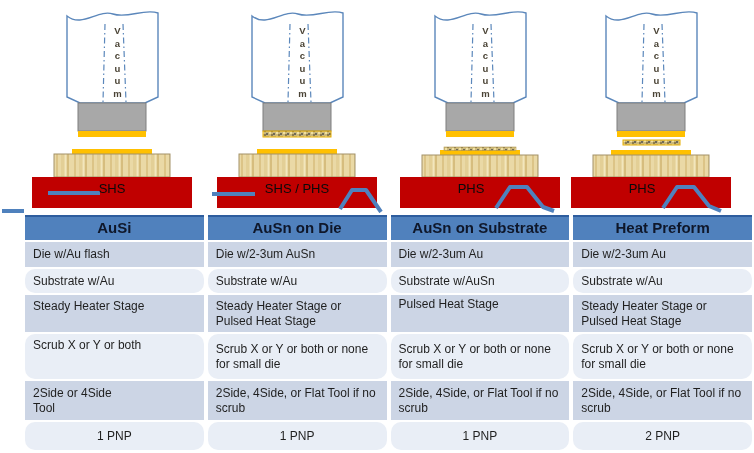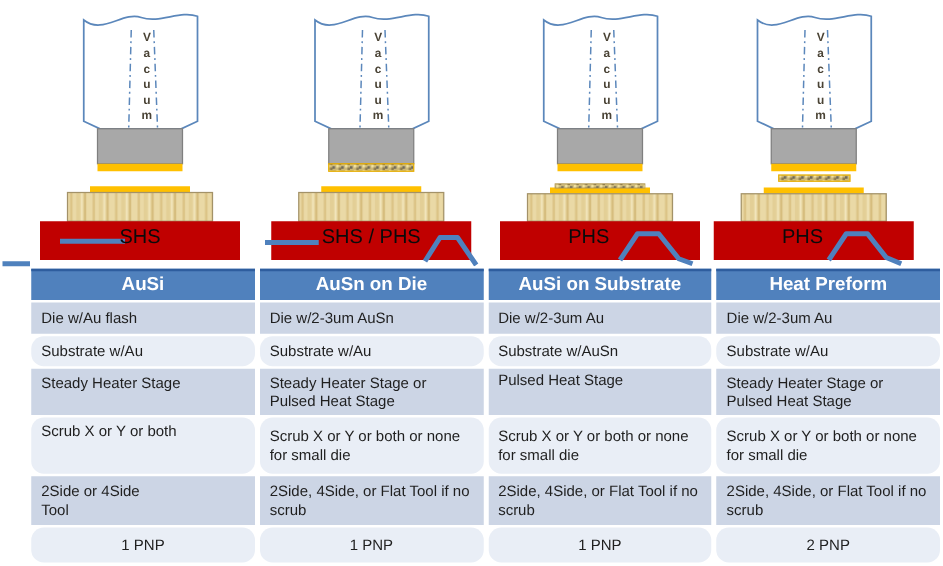--- a/index.html
+++ b/index.html
@@ -10,40 +10,40 @@
   
   .panel{position:absolute;top:0;width:188px;height:213px;}
   .panel svg{position:absolute;left:0;top:0;}
   .vacuum{
     position:absolute;left:84px;top:25px;width:20px;height:78px;
     writing-mode:vertical-rl;text-orientation:upright;
     font-size:9.5px;font-weight:bold;color:#4a4335;letter-spacing:1.5px;line-height:1;
   }
   .stage-label{
     position:absolute;left:0;right:0;top:182px;text-align:center;
-    font-size:16px;color:#0a0a0a;line-height:1;white-space:nowrap;
+    font-size:13px;color:#0a0a0a;line-height:1;white-space:nowrap;
   }
   .p3 .stage-label,.p4 .stage-label{transform:translateX(-9px);}
   .profile-tail{position:absolute;left:2px;top:209px;width:22px;height:4px;background:#4f81bd;}
   
   .process-table{
     position:absolute;left:25px;top:215px;width:727px;
     display:grid;grid-template-columns:repeat(4,1fr);
     grid-template-rows:25px 25px 24px 37px 45px 39px 28px;
     column-gap:4px;row-gap:2px;
   }
   .cell{
     display:flex;align-items:center;
     padding:2px 8px;font-size:12px;line-height:1.25;color:#1f1f1f;
     white-space:pre-line;box-sizing:border-box;
   }
   .bA{background:#ccd5e5;}
   .bB{background:#e9eef6;border-radius:10px;}
   .th{
-    background:#5081bd;color:#ffffff;font-weight:bold;font-size:15px;
+    background:#5081bd;color:#0f172a;font-weight:bold;font-size:15px;
     justify-content:center;padding:0 4px;border-top:2px solid #2e5d9e;
   }
   .v-top{align-items:flex-start;padding-top:4px;}
   .v-bottom{align-items:flex-end;padding-bottom:20px;}
   .center{justify-content:center;padding:8px 0;}
 </style>
 </head>
 <body>
 
 <div class="canvas">
@@ -168,21 +168,21 @@
     <div class="vacuum">Vacuum</div>
     <div class="stage-label">PHS</div>
   </div>
 
   <div class="profile-tail"></div>
 
   <div class="process-table">
 
     <div class="cell th">AuSi</div>
     <div class="cell th">AuSn on Die</div>
-    <div class="cell th">AuSi on Substrate</div>
+    <div class="cell th">AuSn on Substrate</div>
     <div class="cell th">Heat Preform</div>
 
     <div class="cell bA">Die w/Au flash</div>
     <div class="cell bA">Die w/2-3um AuSn</div>
     <div class="cell bA">Die w/2-3um Au</div>
     <div class="cell bA">Die w/2-3um Au</div>
 
     <div class="cell bB">Substrate w/Au</div>
     <div class="cell bB">Substrate w/Au</div>
     <div class="cell bB">Substrate w/AuSn</div>

